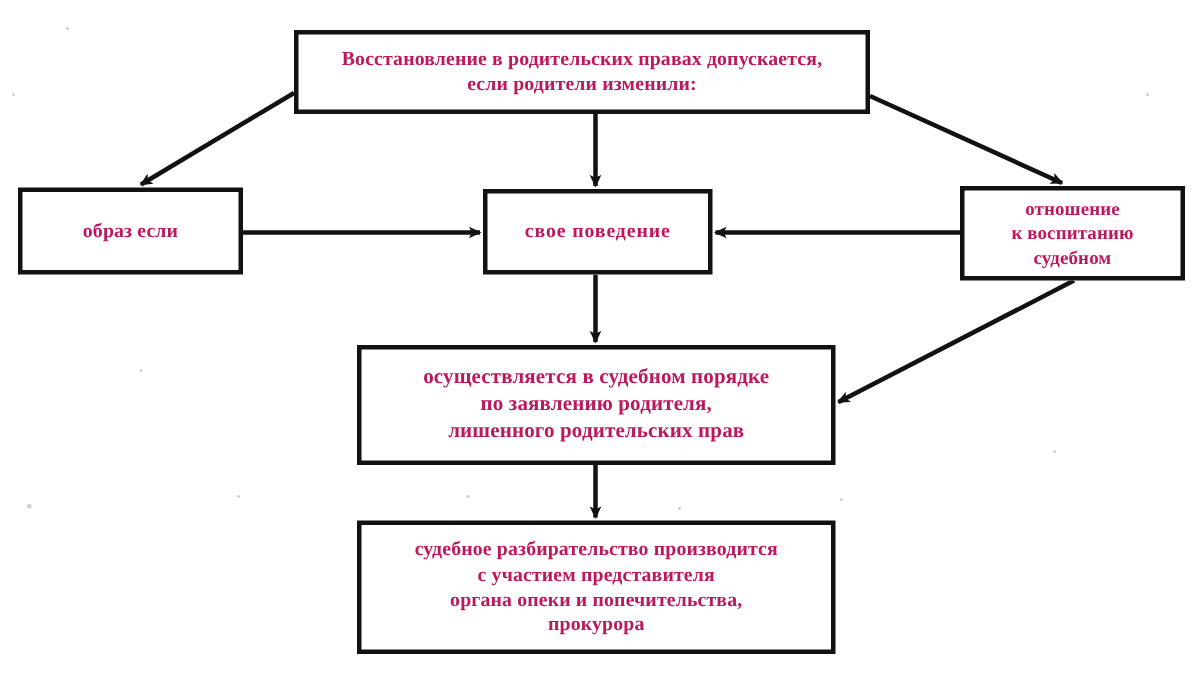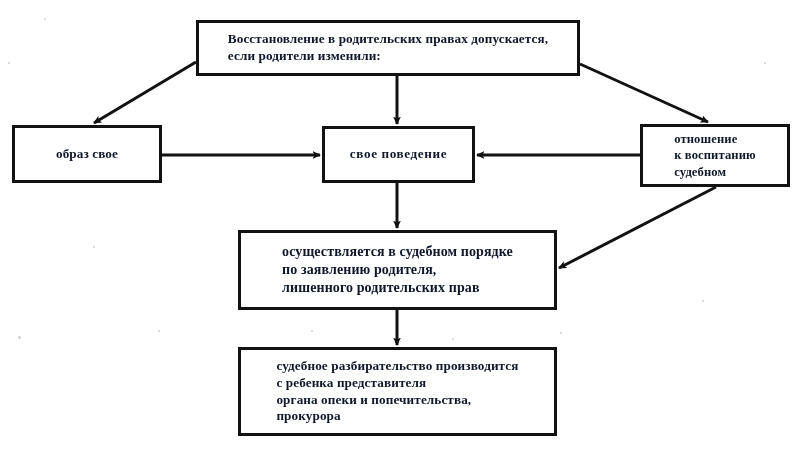--- a/index.html
+++ b/index.html
@@ -24,22 +24,22 @@
     pointer-events: none;
   }
   .node {
     position: absolute;
     box-sizing: border-box;
     border: 3px solid #121212;
     background: #ffffff;
     display: flex;
     align-items: center;
     justify-content: center;
-    text-align: left;
-    color: #0f172a;
+    text-align: center;
+    color: #be185d;
     font-weight: bold;
     letter-spacing: 0.1px;
     line-height: 1.28;
     z-index: 2;
   }
   .node .label {
     display: block;
     padding: 0 6px;
     white-space: pre-line;
   }
@@ -117,39 +117,39 @@
       <line x1="397" y1="310" x2="397" y2="345" stroke="#121212" stroke-width="3" marker-end="url(#ah)"></line>
     </g>
   </svg>
 
   <div class="node" id="node-premise">
     <span class="label">Восстановление в родительских правах допускается,
 если родители изменили:</span>
   </div>
 
   <div class="node" id="node-lifestyle">
-    <span class="label">образ свое</span>
+    <span class="label">образ если</span>
   </div>
 
   <div class="node" id="node-behaviour">
     <span class="label">свое  поведение</span>
   </div>
 
   <div class="node" id="node-attitude">
     <span class="label">отношение
 к воспитанию
 судебном</span>
   </div>
 
   <div class="node" id="node-procedure">
     <span class="label">осуществляется в судебном порядке
 по заявлению родителя,
 лишенного родительских прав</span>
   </div>
 
   <div class="node" id="node-hearing">
     <span class="label">судебное разбирательство производится
-с ребенка представителя
+с участием представителя
 органа опеки и попечительства,
 прокурора</span>
   </div>
 
 </div>
 
 </body></html>

